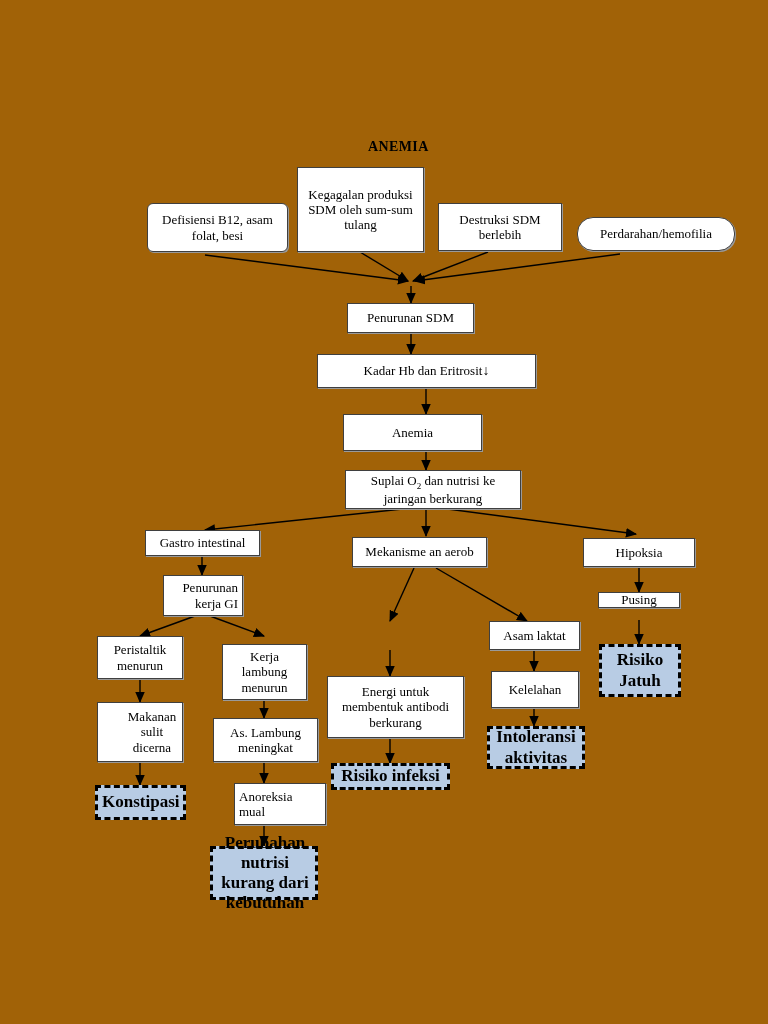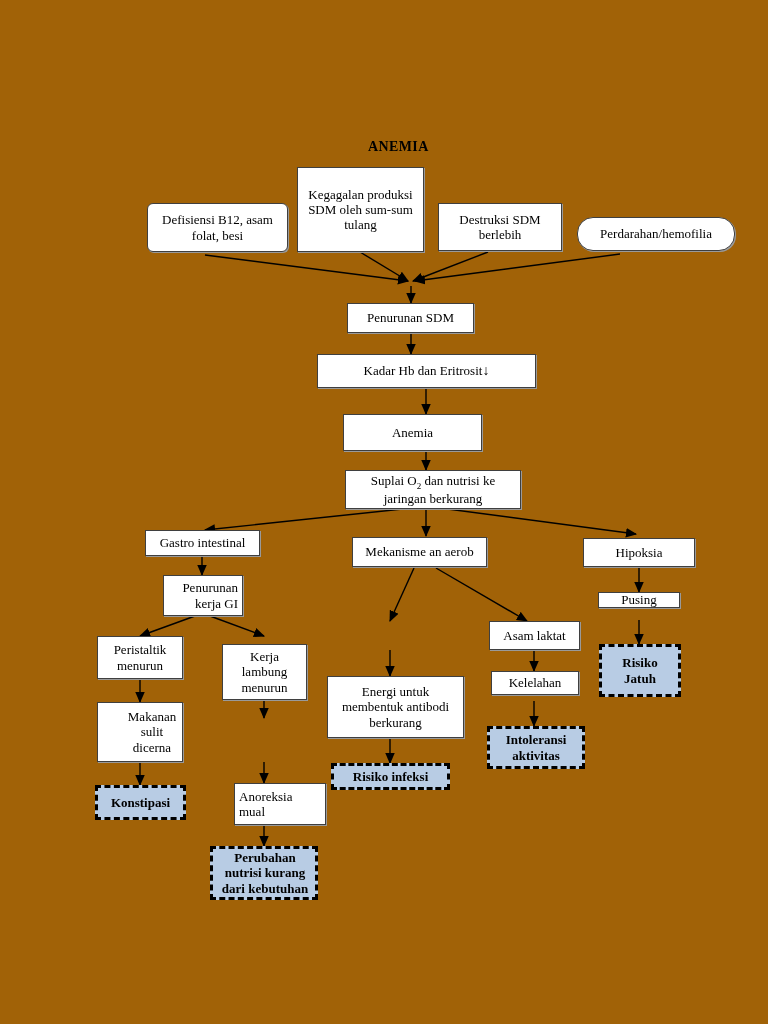--- a/index.html
+++ b/index.html
@@ -47,21 +47,21 @@
     padding: 2px 4px;
     z-index: 2;
   }
   .node.plain {
     box-shadow: 1px 1px 0 0 #9a9a9a;
   }
   .node.dx {
     background: #b8cce4;
     border: 3px dashed #000000;
     font-weight: bold;
-    font-size: 13px;
+    font-size: 17px;
     box-shadow: none;
   }
   .node .txt {
     display: block;
     width: 100%;
   }
   .sub {
     font-size: 9px;
     vertical-align: sub;
   }
@@ -174,20 +174,23 @@
   </div>
 
   <div class="node plain" style="left:222px; top:636px; width:85px; height:56px;margin-top:8px;">
     <span class="txt">Kerja lambung menurun</span>
   </div>
 
   <div class="node plain" style="left:97px; top:702px; width:86px; height:60px;padding-left:28px;">
     <span class="txt">Makanan sulit dicerna</span>
   </div>
 
+  <div class="node plain" style="left:213px; top:718px; width:105px; height:44px;">
+    <span class="txt">As. Lambung meningkat</span>
+  </div>
 
   <div class="node dx" style="left:95px; top:785px; width:91px; height:35px;">
     <span class="txt">Konstipasi</span>
   </div>
 
   <div class="node plain" style="left:234px; top:783px; width:92px; height:42px;">
     <span class="txt" style="text-align:left;">Anoreksia mual</span>
   </div>
 
   <div class="node dx" style="left:210px; top:846px; width:108px; height:54px;padding-left:6px;">
@@ -196,21 +199,21 @@
 
 
   <div class="node plain" style="left:489px; top:621px; width:91px; height:29px;">
     <span class="txt">Asam laktat</span>
   </div>
 
   <div class="node plain" style="left:327px; top:676px; width:137px; height:62px;">
     <span class="txt">Energi untuk membentuk antibodi berkurang</span>
   </div>
 
-  <div class="node plain" style="left:491px; top:671px; width:88px; height:24px;">
+  <div class="node plain" style="left:491px; top:671px; width:88px; height:37px;">
     <span class="txt">Kelelahan</span>
   </div>
 
   <div class="node dx" style="left:331px; top:763px; width:119px; height:27px;">
     <span class="txt">Risiko infeksi</span>
   </div>
 
   <div class="node dx" style="left:487px; top:726px; width:98px; height:43px;">
     <span class="txt">Intoleransi aktivitas</span>
   </div>

